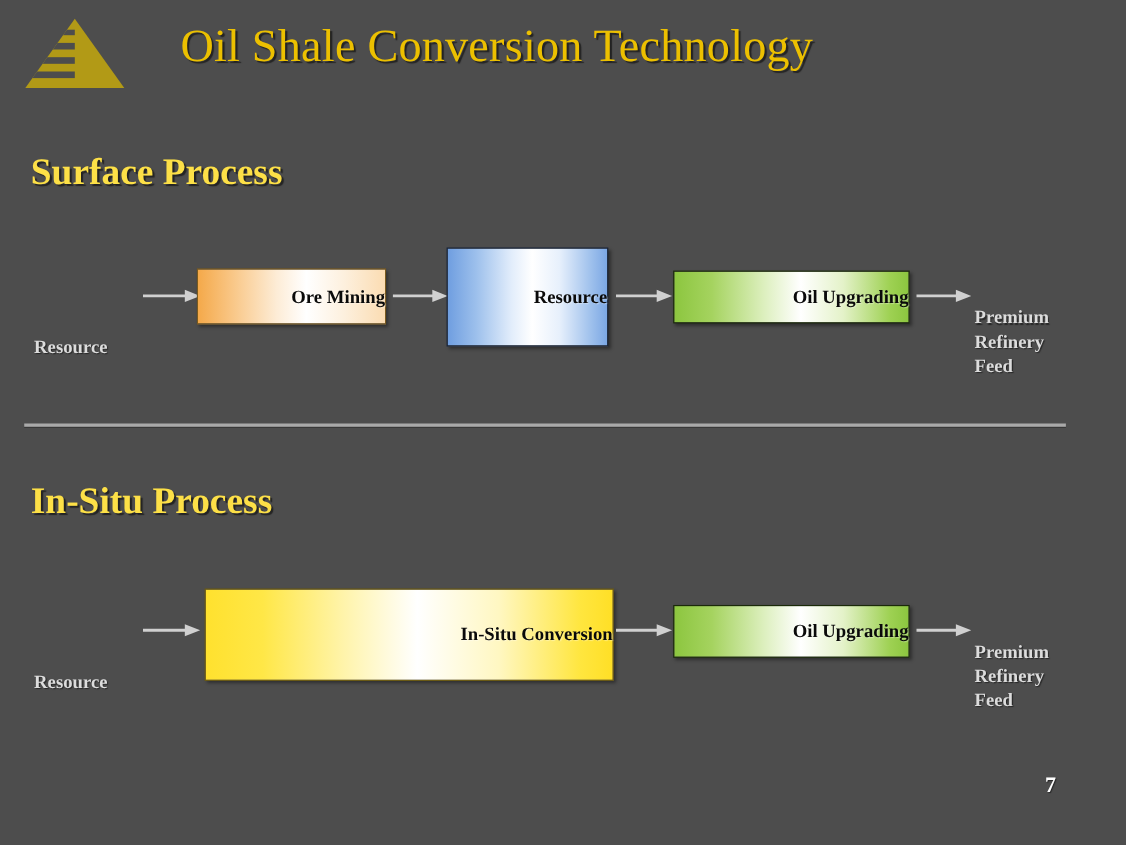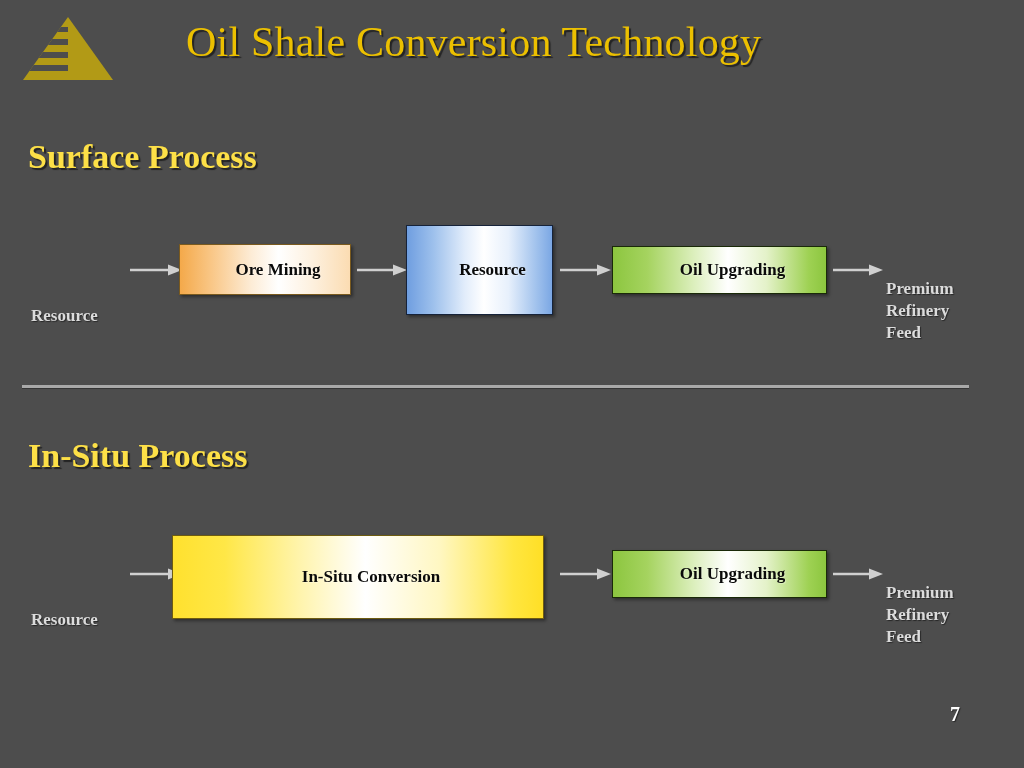--- a/index.html
+++ b/index.html
@@ -25,21 +25,21 @@
     position: absolute;
     left: 20px;
     top: 14px;
     width: 96px;
     height: 68px;
   }
 
   
   #slide-title {
     position: absolute;
-    left: 186px;
+    left: 164px;
     top: 18px;
     width: 760px;
     font-size: 42px;
     font-weight: normal;
     color: #ecc000;
     letter-spacing: 0.2px;
     text-shadow: 2px 2px 1px rgba(0,0,0,0.55);
     white-space: nowrap;
   }
 
@@ -93,21 +93,21 @@
     height: 12px;
     display: block;
   }
 
   .flow-box {
     position: absolute;
     border: 1px solid #1c1c1c;
     box-shadow: 2px 2px 3px rgba(0,0,0,0.4);
     display: flex;
     align-items: center;
-    justify-content: center;
+    justify-content: flex-end;
     box-sizing: border-box;
     padding-left: 26px;
   }
   .flow-box .box-label {
     font-size: 17px;
     font-weight: bold;
     color: #0a0a0a;
     white-space: nowrap;
     text-shadow: 1px 1px 1px rgba(255,255,255,0.35);
   }
@@ -145,21 +145,21 @@
   #arrow-2              { left: 357px; top: 50px; width: 50px; }
   #box-retorting        { left: 406px; top: 13px; width: 147px; height: 90px; }
   #arrow-3              { left: 560px; top: 50px; width: 51px; }
   #box-oil-upgrading-1  { left: 612px; top: 34px; width: 215px; height: 48px; }
   #arrow-4              { left: 833px; top: 50px; width: 50px; }
   #label-premium-1      { left: 886px; top: 22px; }
 
   
   #label-resource-2     { left: 31px;  top: 49px; }
   #arrow-5              { left: 130px; top: 50px; width: 52px; }
-  #box-insitu           { left: 172px; top: 19px; width: 372px; height: 84px; }
+  #box-insitu           { left: 186px; top: 19px; width: 372px; height: 84px; }
   #arrow-6              { left: 560px; top: 50px; width: 51px; }
   #box-oil-upgrading-2  { left: 612px; top: 34px; width: 215px; height: 48px; }
   #arrow-7              { left: 833px; top: 50px; width: 50px; }
   #label-premium-2      { left: 886px; top: 22px; }
 
   
   #page-number {
     position: absolute;
     left: 940px;
     top: 703px;

